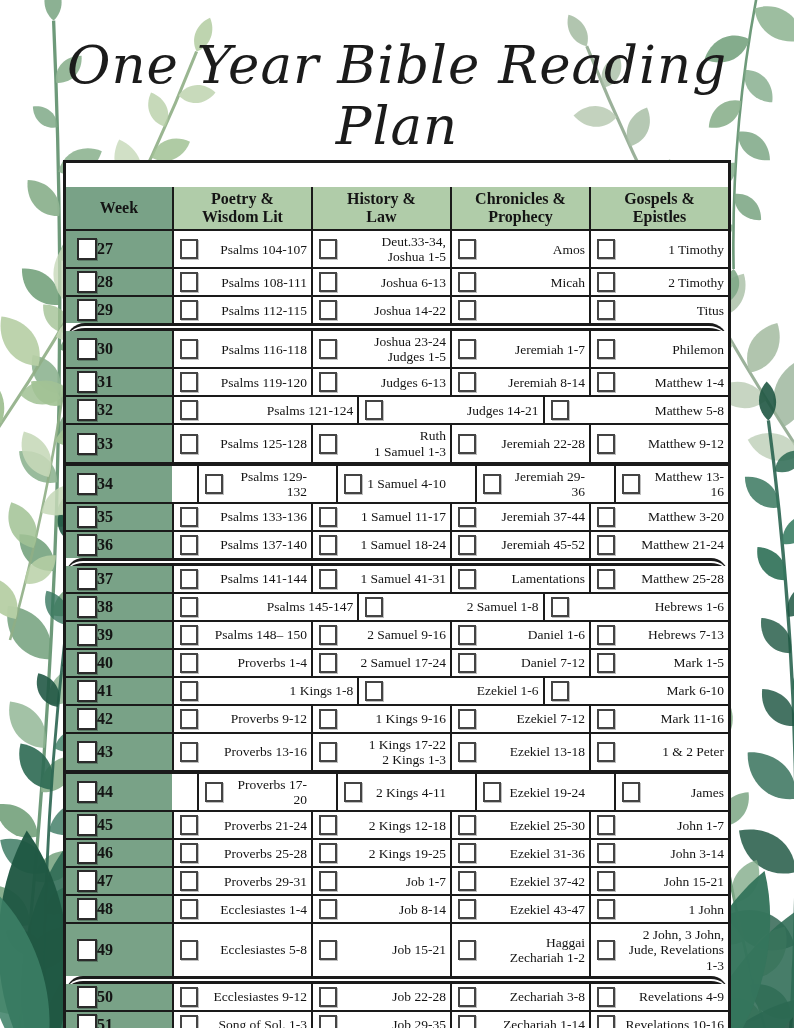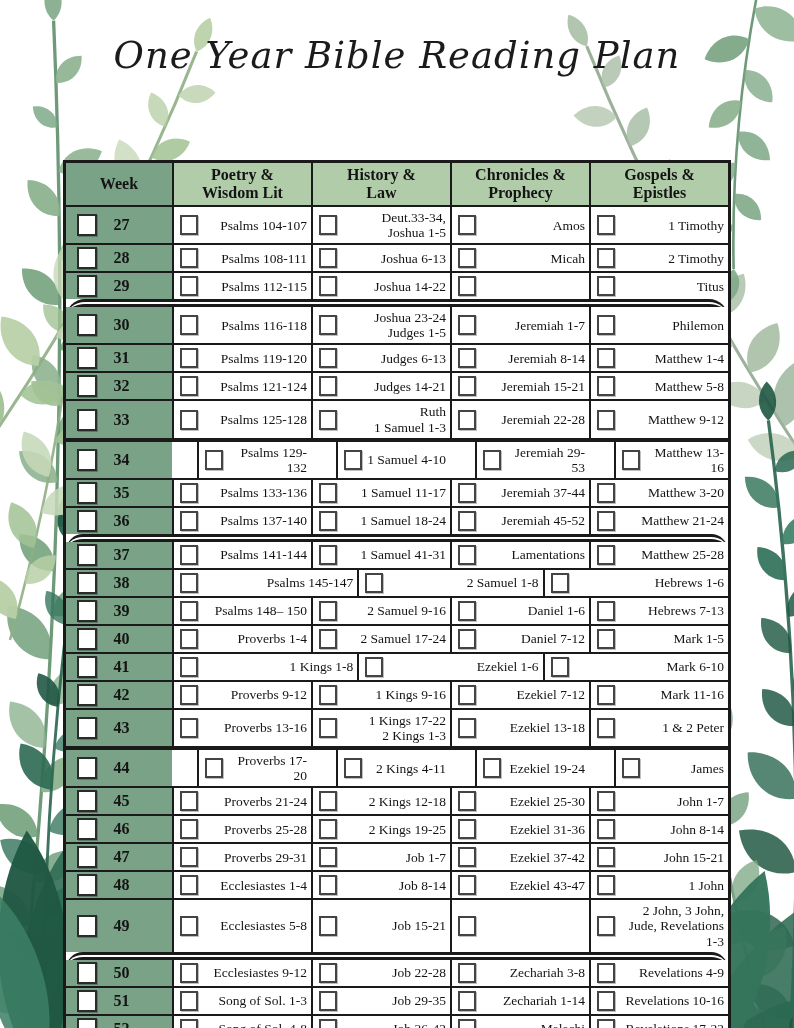--- a/index.html
+++ b/index.html
@@ -10,27 +10,27 @@
   html,body{margin:0;padding:0;background:#e8e8e8;}
   .page{
     position:relative;width:794px;height:1028px;margin:0 auto;
     background:#ffffff;overflow:hidden;
     font-family:"Liberation Serif",serif;color:#141414;
   }
   #foliage{position:absolute;inset:0;z-index:0;pointer-events:none;}
   .title{
     position:absolute;top:34px;left:0;width:100%;z-index:2;
     text-align:center;font-family:"DejaVu Serif",serif;font-style:italic;
-    font-size:37px;letter-spacing:1px;color:#1b1b1b;font-weight:500;
+    font-size:53px;letter-spacing:1px;color:#1b1b1b;font-weight:500;
   }
   .tbl{
     position:absolute;left:63px;top:160px;width:668px;z-index:1;
     background:#ffffff;border:3px solid var(--border);box-sizing:border-box;
   }
-  .thead{display:flex;}
+  .thead{display:flex;margin-top:24px;}
   .th{
     display:flex;align-items:center;justify-content:center;text-align:center;
     font-weight:bold;font-size:16px;line-height:1.12;white-space:pre-line;
     min-height:42px;background:var(--green-light);
     border-left:2px solid var(--border);padding:2px;box-sizing:border-box;
     flex:1 1 21%;
   }
   .th.week{background:var(--green-dark);border-left:none;flex:0 0 16%;}
   .tr{display:flex;border-top:2px solid var(--border);}
   .tr.gap{border-top:8px double var(--border);border-radius:19px;}
@@ -43,21 +43,21 @@
   .td.week-td{background:var(--green-dark);border-left:none;flex:0 0 16%;}
   .cb{
     width:14px;height:16px;border:2px solid #444;background:#fff;
     margin-left:6px;flex:none;box-shadow:1px 1px 0 rgba(0,0,0,.25);
   }
   .cb-week{width:16px;height:18px;margin-left:11px;border-color:#2b2b2b;}
   .txt{
     flex:1;text-align:right;white-space:pre-line;
     padding:3px 4px 3px 2px;line-height:1.12;font-size:13.5px;
   }
-  .wk{flex:1;text-align:center;padding-right:26px;font-weight:bold;font-size:16px;}
+  .wk{flex:1;padding-right:26px;font-weight:bold;font-size:16px;}
 </style>
 </head>
 <body>
 
 <div class="page">
 
   <svg id="foliage" viewBox="0 0 794 1028" width="794" height="1028" aria-hidden="true">
       <path d="M18 1040 Q 75.8 531.7 53.6 20.6" fill="none" stroke="#5e8f6b" stroke-width="3.3" opacity="0.9"></path>
       <path d="M0 0 C 19.4 -23.6, 49.9 -21.2, 69.3 0 C 49.9 21.2, 19.4 23.6, 0 0 Z" transform="translate(21.0 1013.5) rotate(-137.7)" fill="#7fa987" opacity="0.83"></path>
       <path d="M0 0 C 18.6 -22.6, 47.8 -20.3, 66.4 0 C 47.8 20.3, 18.6 22.6, 0 0 Z" transform="translate(25.7 969.3) rotate(-39.7)" fill="#7fa987" opacity="0.96"></path>
@@ -360,24 +360,20 @@
     <div class="td">
       <span class="cb"></span>
       <span class="txt">Psalms 121-124</span>
     </div>
     <div class="td">
       <span class="cb"></span>
       <span class="txt">Judges 14-21</span>
     </div>
     <div class="td">
       <span class="cb"></span>
-      <span class="txt">Jeremiah 15-21</span>
-    </div>
-    <div class="td">
-      <span class="cb"></span>
       <span class="txt">Matthew 5-8</span>
     </div>
   </div>
 
   <div class="tr">
     <div class="td week-td">
       <span class="cb cb-week"></span>
       <span class="wk">33</span>
     </div>
     <div class="td">
@@ -407,21 +403,21 @@
     <div class="td">
       <span class="cb"></span>
       <span class="txt">Psalms 129-132</span>
     </div>
     <div class="td">
       <span class="cb"></span>
       <span class="txt">1 Samuel 4-10</span>
     </div>
     <div class="td">
       <span class="cb"></span>
-      <span class="txt">Jeremiah 29-53</span>
+      <span class="txt">Jeremiah 29-36</span>
     </div>
     <div class="td">
       <span class="cb"></span>
       <span class="txt">Matthew 13-16</span>
     </div>
   </div>
 
   <div class="tr">
     <div class="td week-td">
       <span class="cb cb-week"></span>
@@ -680,21 +676,21 @@
     <div class="td">
       <span class="cb"></span>
       <span class="txt">2 Kings 19-25</span>
     </div>
     <div class="td">
       <span class="cb"></span>
       <span class="txt">Ezekiel 31-36</span>
     </div>
     <div class="td">
       <span class="cb"></span>
-      <span class="txt">John 8-14</span>
+      <span class="txt">John 3-14</span>
     </div>
   </div>
 
   <div class="tr">
     <div class="td week-td">
       <span class="cb cb-week"></span>
       <span class="wk">47</span>
     </div>
     <div class="td">
       <span class="cb"></span>
@@ -745,20 +741,22 @@
     <div class="td">
       <span class="cb"></span>
       <span class="txt">Ecclesiastes 5-8</span>
     </div>
     <div class="td">
       <span class="cb"></span>
       <span class="txt">Job 15-21</span>
     </div>
     <div class="td">
       <span class="cb"></span>
+      <span class="txt">Haggai
+Zechariah 1-2</span>
     </div>
     <div class="td">
       <span class="cb"></span>
       <span class="txt">2 John, 3 John,
 Jude, Revelations 1-3</span>
     </div>
   </div>
 
   <div class="tr gap">
     <div class="td week-td">

